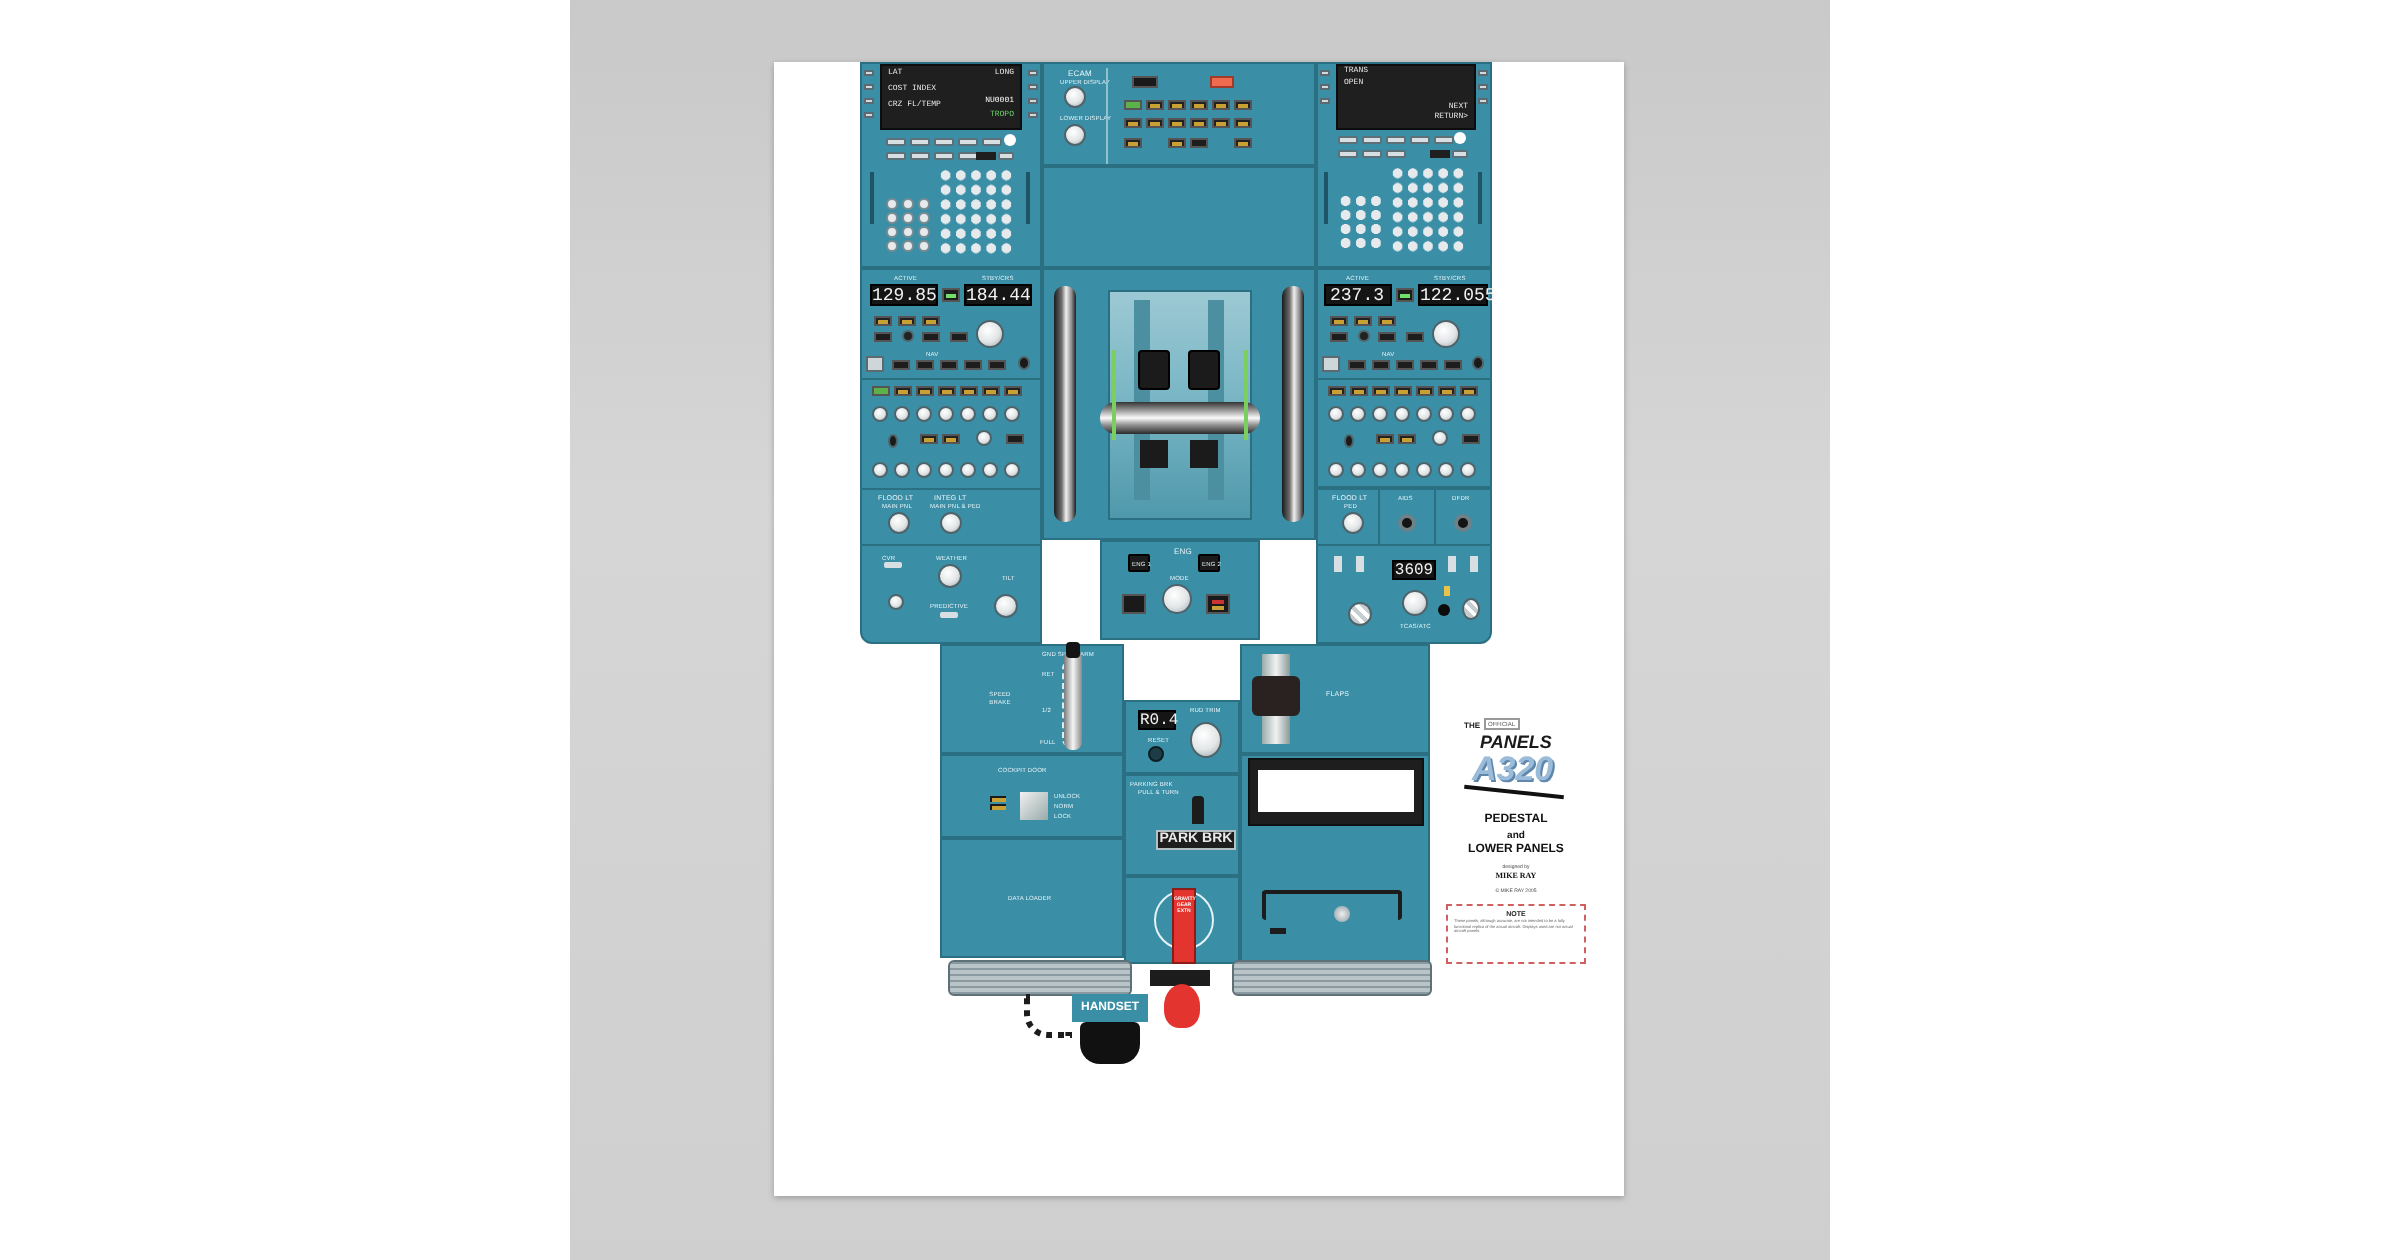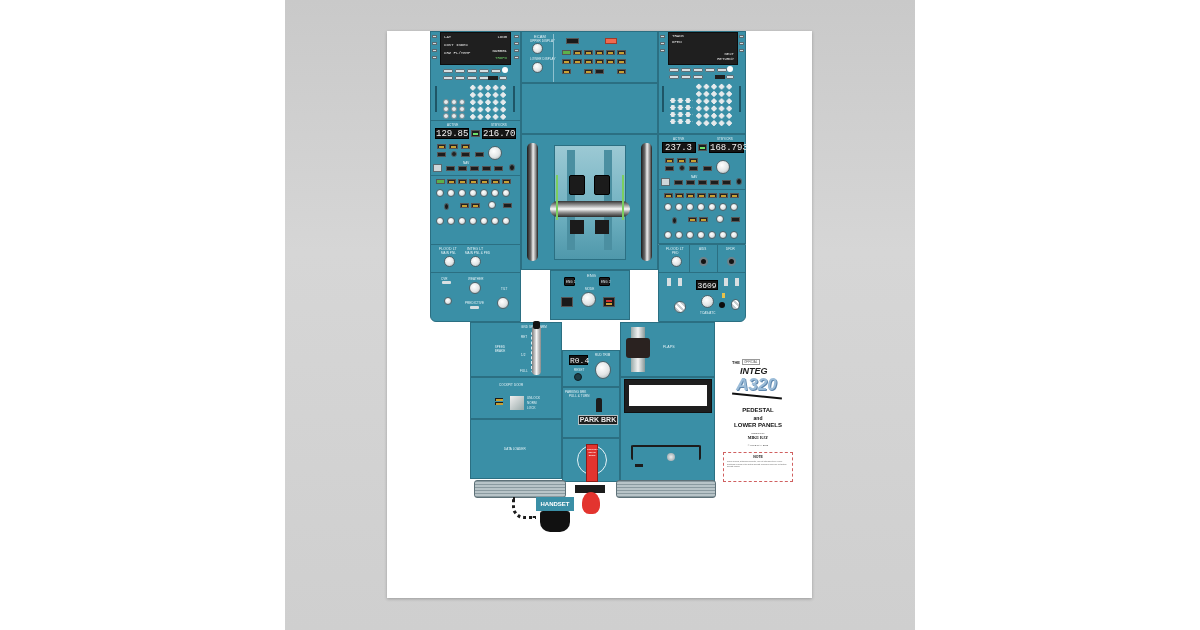--- a/index.html
+++ b/index.html
@@ -130,28 +130,28 @@
   <div class="kb" style="left:22px;top:43px;width:10px;height:4px"></div>
   <div class="kb" style="left:34px;top:43px;width:10px;height:4px"></div>
   <div style="position:absolute;left:56px;top:43px;width:10px;height:4px;background:#1f1f1f"></div>
   <div class="kb" style="left:67px;top:43px;width:8px;height:4px"></div>
   <div style="position:absolute;left:3px;top:54px;width:2px;height:26px;background:#1e5566"></div>
   <div style="position:absolute;right:4px;top:54px;width:2px;height:26px;background:#1e5566"></div>
   <div style="position:absolute;left:10px;top:65px;width:24px;height:28px;background-image:radial-gradient(circle,#e6eaec 0 2.4px,transparent 2.6px);background-size:7.6px 7px"></div>
   <div style="position:absolute;left:36px;top:51px;width:38px;height:44px;background-image:radial-gradient(circle,#e6eaec 0 2.4px,transparent 2.6px);background-size:7.6px 7.3px"></div>
 </div>
 
-<div class="p" style="left:430px;top:120px;width:91px;height:127px;">
+<div class="p" style="left:430px;top:134px;width:91px;height:127px;">
   <div class="lbl" style="left:16px;top:2px">ACTIVE</div>
   <div class="lbl" style="left:60px;top:2px">STBY/CRS</div>
   <div class="seg" style="left:4px;top:7px;width:34px;height:11px;font-size:9px;line-height:10px">129.85</div>
   <div style="position:absolute;left:40px;top:9px;width:9px;height:7px;background:#1d1d1d;border:1px solid #555">
       <div style="position:absolute;left:1px;top:2px;width:5px;height:2px;background:#6fe06a"></div>
     </div>
-  <div class="seg" style="left:51px;top:7px;width:34px;height:11px;font-size:9px;line-height:10px">216.70</div>
+  <div class="seg" style="left:51px;top:7px;width:34px;height:11px;font-size:9px;line-height:10px">184.44</div>
   <div class="ann y" style="left:6px;top:23px;width:9px"></div>
   <div class="ann y" style="left:18px;top:23px;width:9px"></div>
   <div class="ann y" style="left:30px;top:23px;width:9px"></div>
   <div class="ann" style="left:6px;top:31px;width:9px"></div>
   <div class="knob" style="left:20px;top:30px;width:6px;height:6px;background:#222"></div>
   <div class="ann" style="left:30px;top:31px;width:9px"></div>
   <div class="ann" style="left:44px;top:31px;width:9px"></div>
   <div class="knob" style="left:57px;top:25px;width:14px;height:14px"></div>
   <div class="lbl" style="left:32px;top:40px">NAV</div>
   <div style="position:absolute;left:2px;top:43px;width:9px;height:8px;background:#cfd6d9;border:1px solid #5a6a70"></div>
@@ -223,21 +223,21 @@
     </div>
 </div>
 
 <div class="p" style="left:658px;top:134px;width:88px;height:110px;">
   <div class="lbl" style="left:14px;top:2px">ACTIVE</div>
   <div class="lbl" style="left:58px;top:2px">STBY/CRS</div>
   <div class="seg" style="left:3px;top:7px;width:34px;height:11px;font-size:9px;line-height:10px;text-align:left;padding-left:2px">237.3</div>
   <div style="position:absolute;left:39px;top:9px;width:9px;height:7px;background:#1d1d1d;border:1px solid #555">
       <div style="position:absolute;left:1px;top:2px;width:5px;height:2px;background:#6fe06a"></div>
     </div>
-  <div class="seg" style="left:50px;top:7px;width:35px;height:11px;font-size:9px;line-height:10px">168.793</div>
+  <div class="seg" style="left:50px;top:7px;width:35px;height:11px;font-size:9px;line-height:10px">122.055</div>
   <div class="ann y" style="left:6px;top:23px;width:9px"></div>
   <div class="ann y" style="left:18px;top:23px;width:9px"></div>
   <div class="ann y" style="left:30px;top:23px;width:9px"></div>
   <div class="ann" style="left:6px;top:31px;width:9px"></div>
   <div class="knob" style="left:20px;top:30px;width:6px;height:6px;background:#222"></div>
   <div class="ann" style="left:30px;top:31px;width:9px"></div>
   <div class="ann" style="left:44px;top:31px;width:9px"></div>
   <div class="knob" style="left:57px;top:25px;width:14px;height:14px"></div>
   <div class="lbl" style="left:32px;top:40px">NAV</div>
   <div style="position:absolute;left:2px;top:43px;width:9px;height:8px;background:#cfd6d9;border:1px solid #5a6a70"></div>
@@ -387,21 +387,21 @@
 <div style="position:absolute;left:575px;top:485px;width:30px;height:8px;background:#1c1c1c"></div>
 <div style="position:absolute;left:582px;top:492px;width:18px;height:22px;background:#e3342f;border-radius:50% 50% 40% 40%"></div>
 
 <div style="position:absolute;left:512px;top:497px;width:24px;height:22px;border-left:3px dotted #1c1c1c;border-bottom:3px dotted #1c1c1c;border-radius:0 0 0 12px"></div>
 <div style="position:absolute;left:536px;top:497px;width:38px;height:14px;background:#3a8fa6;color:#fff;font-size:6px;font-weight:bold;text-align:center;line-height:14px">HANDSET</div>
 <div style="position:absolute;left:540px;top:511px;width:30px;height:21px;background:#111;border-radius:3px 3px 10px 10px"></div>
 
 <div style="position:absolute;left:720px;top:355px;width:80px;height:135px;">
   <div style="position:absolute;left:12px;top:5px;font-size:4px;font-weight:bold;color:#222">THE</div>
   <div style="position:absolute;left:22px;top:4px;font-size:3px;color:#555;border:1px solid #999;padding:0 1px">OFFICIAL</div>
-  <div style="position:absolute;left:20px;top:11px;font-size:9px;font-weight:bold;font-style:italic;color:#1a1a1a">INTEG</div>
+  <div style="position:absolute;left:20px;top:11px;font-size:9px;font-weight:bold;font-style:italic;color:#1a1a1a">PANELS</div>
   <div style="position:absolute;left:16px;top:20px;font-size:17px;font-weight:bold;font-style:italic;color:#9bbcd8;text-shadow:1px 1px 0 #5f87ad">A320</div>
   <div style="position:absolute;left:12px;top:40px;width:50px;height:2px;background:#111;transform:rotate(6deg)"></div>
   <div style="position:absolute;left:0;top:52px;width:76px;text-align:center;font-size:6px;font-weight:bold;color:#111">PEDESTAL</div>
   <div style="position:absolute;left:0;top:60px;width:76px;text-align:center;font-size:5px;font-weight:bold;color:#111">and</div>
   <div style="position:absolute;left:0;top:67px;width:76px;text-align:center;font-size:6px;font-weight:bold;color:#111">LOWER PANELS</div>
   <div style="position:absolute;left:0;top:77px;width:76px;text-align:center;font-size:2.5px;color:#444">designed by</div>
   <div style="position:absolute;left:0;top:80px;width:76px;text-align:center;font-size:4px;font-weight:bold;font-family:'Liberation Serif',serif;color:#111">MIKE RAY</div>
   <div style="position:absolute;left:0;top:89px;width:76px;text-align:center;font-size:2.5px;color:#444">© MIKE RAY 2005</div>
   <div style="position:absolute;left:3px;top:97px;width:70px;height:30px;border:1px dashed #d06060">
     <div style="text-align:center;font-size:3.5px;font-weight:bold;color:#222;margin-top:2px">NOTE</div>

